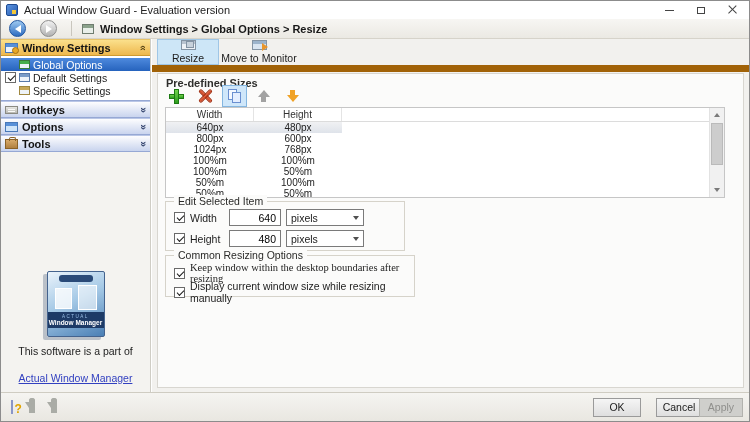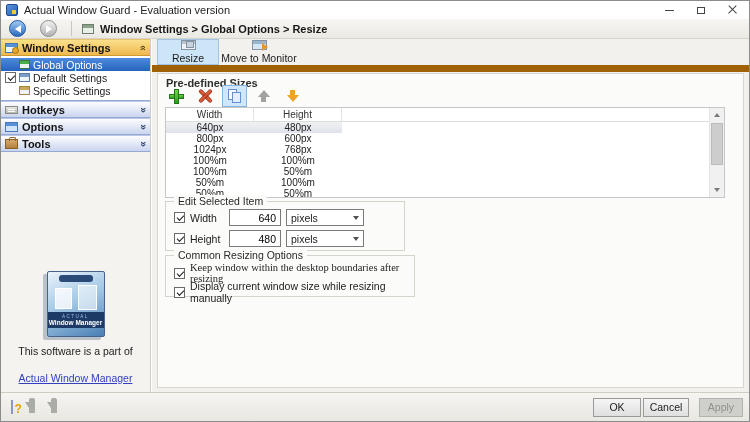--- a/index.html
+++ b/index.html
@@ -133,21 +133,21 @@
 
   
   .bottombar { position:absolute; bottom:0; left:0; right:0; height:29px; background:linear-gradient(#f5f4f1,#e9e7e1); border-top:1px solid #cfccc2; }
   .bb-left { position:absolute; left:10px; top:0; bottom:0; display:flex; align-items:center; gap:16px; }
   .ic-help { width:13px; height:16px; background:#fff; border:1px solid #8a96c8; position:relative; }
   .ic-help::after { content:"?"; position:absolute; left:2.5px; top:1px; color:#e0a400; font-weight:bold; font-size:12px; }
   .curve { width:13px; height:8px; border:3px solid #aaaca6; border-bottom:none; border-radius:7px 7px 0 0; position:relative; margin-top:5px; }
   .curve::after { content:""; position:absolute; left:-7px; top:1px; border:4px solid transparent; border-top:6px solid #aaaca6; }
   .ic-redo { transform:scaleX(-1); }
   .btn { position:absolute; top:5px; height:19px; background:linear-gradient(#f5f5f5,#dfdfdf); border:1px solid #9a9a9a; font-size:10.5px; color:#1c1c1c; text-align:center; line-height:17px; }
-  .btn-ok { right:108px; width:48px; } .btn-cancel { right:60px; width:46px; }
+  .btn-ok { right:108px; width:48px; } .btn-cancel { right:47px; width:46px; }
   .btn-apply { right:6px; width:44px; background:#cfcfcc; color:#8f8f8c; border-color:#b2b2ae; }
 </style>
 </head>
 <body>
 
 <div id="app">
 
   <div class="titlebar">
     <span class="app-icon"></span>
     <span class="title-text">Actual Window Guard - Evaluation version</span>

